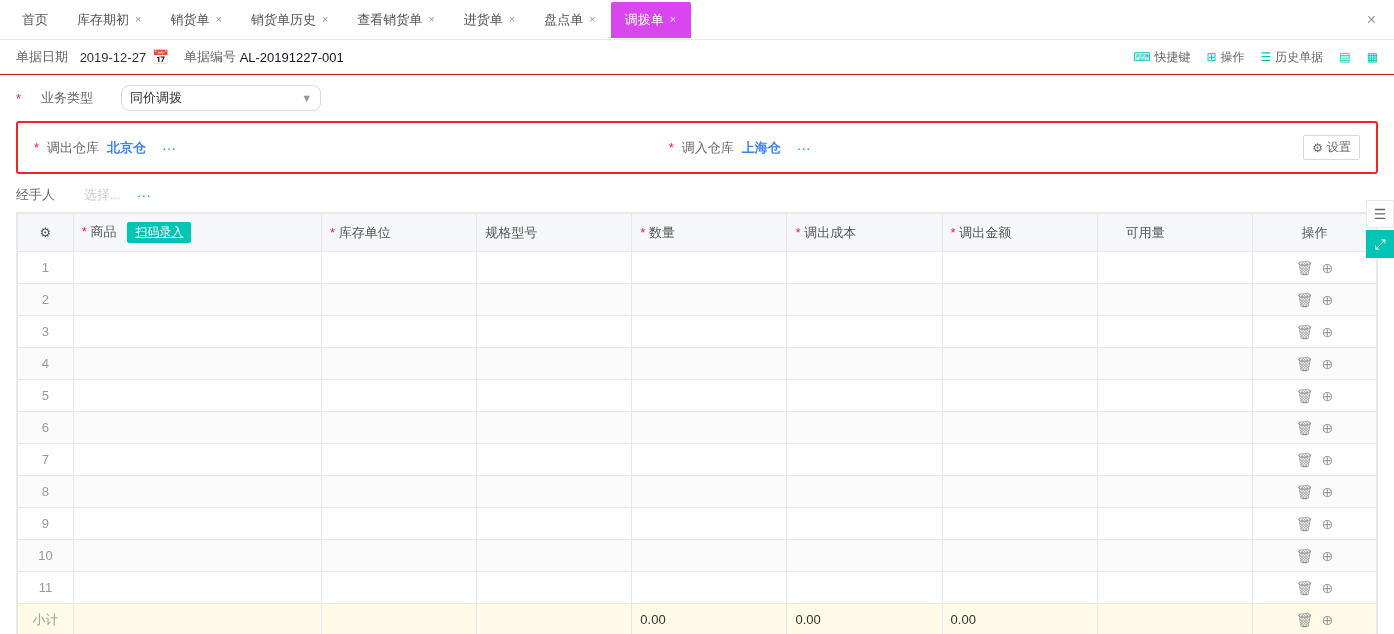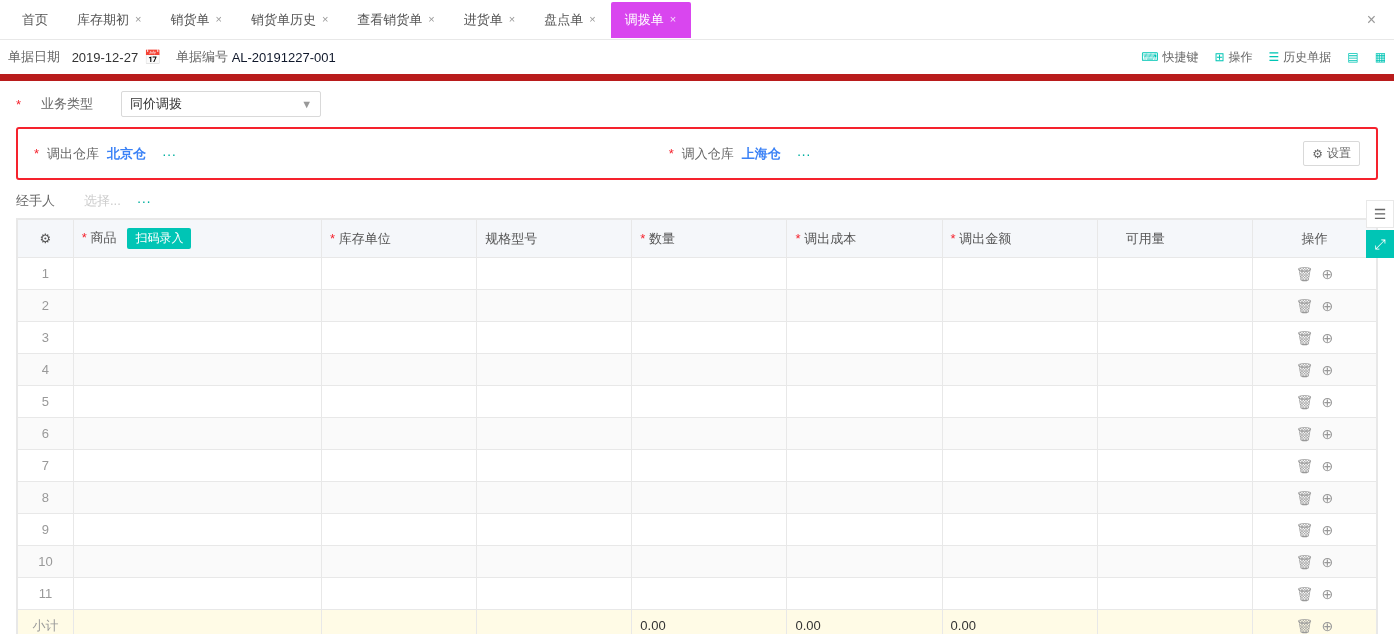--- a/index.html
+++ b/index.html
@@ -62,21 +62,21 @@
       min-width: 60px;
     }
     .form-value {
       color: #0f172a;
       font-size: 13px;
     }
     .form-input-box {
       display: flex;
       align-items: center;
       border: 1px solid #d9d9d9;
-      border-radius: 2px;
+      border-radius: 8px;
       padding: 3px 8px;
       min-width: 160px;
       background: #fff;
       cursor: pointer;
     }
     .form-input-box .dropdown-arrow {
       margin-left: auto;
       color: #999;
       font-size: 11px;
     }
@@ -100,22 +100,22 @@
     }
     .top-action-item {
       display: flex;
       align-items: center;
       gap: 4px;
       cursor: pointer;
     }
     .top-row {
       display: flex;
       align-items: center;
-      padding: 8px 8px;
-      border-bottom: 7px solid #b91c1c;
+      padding: 8px 16px;
+      border-bottom: 1px solid #b91c1c;
     }
 
     
     .red-section {
       border: 2px solid #f5222d;
       border-radius: 3px;
       margin: 8px 16px;
       padding: 12px 16px;
       display: flex;
       align-items: center;
@@ -200,20 +200,21 @@
       font-size: 14px;
     }
     .scan-btn {
       background: #00c5b5;
       color: #fff;
       border: none;
       border-radius: 2px;
       padding: 2px 8px;
       font-size: 12px;
       cursor: pointer;
+      text-decoration: underline;
     }
     .subtotal-row td { background: #fffbe6 !important; font-weight: 500; }
 
     
     .right-sidebar {
       position: fixed;
       right: 0;
       top: 200px;
       display: flex;
       flex-direction: column;

